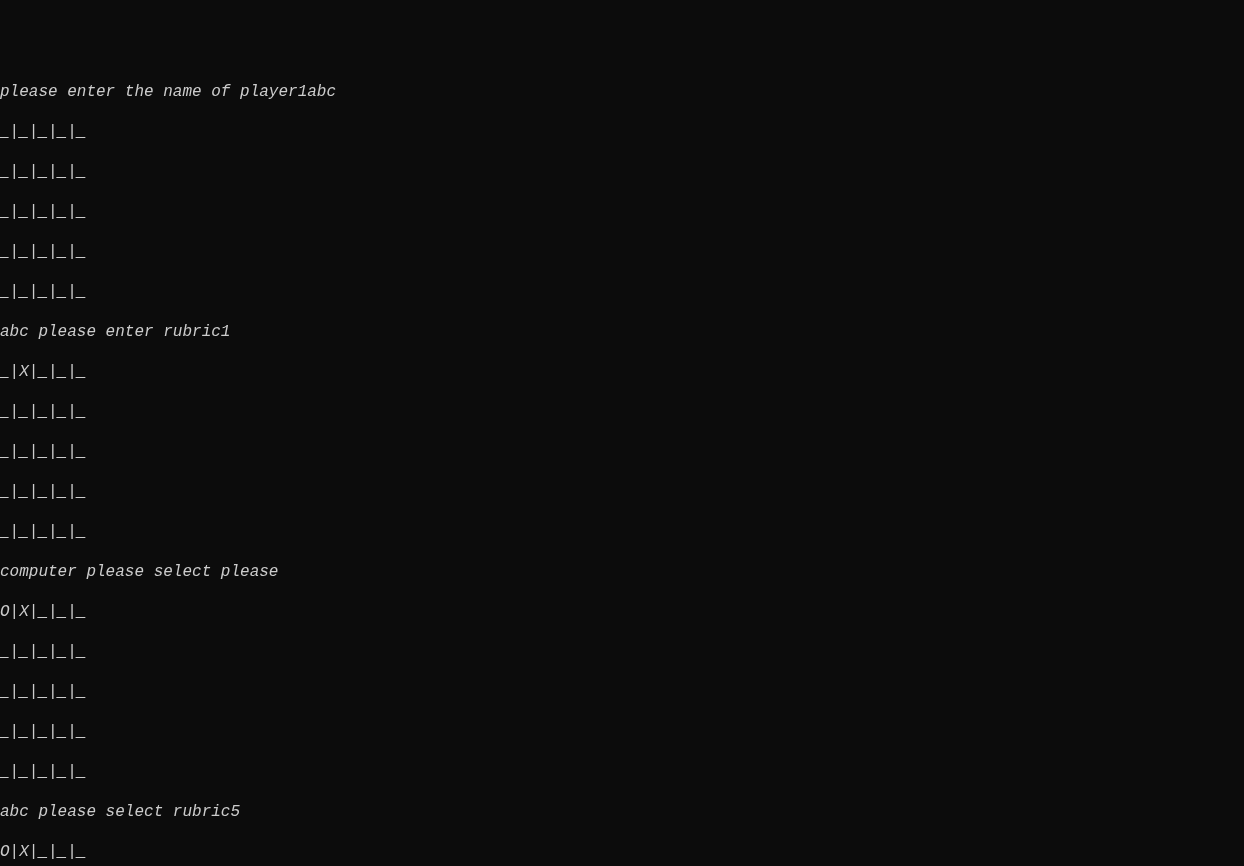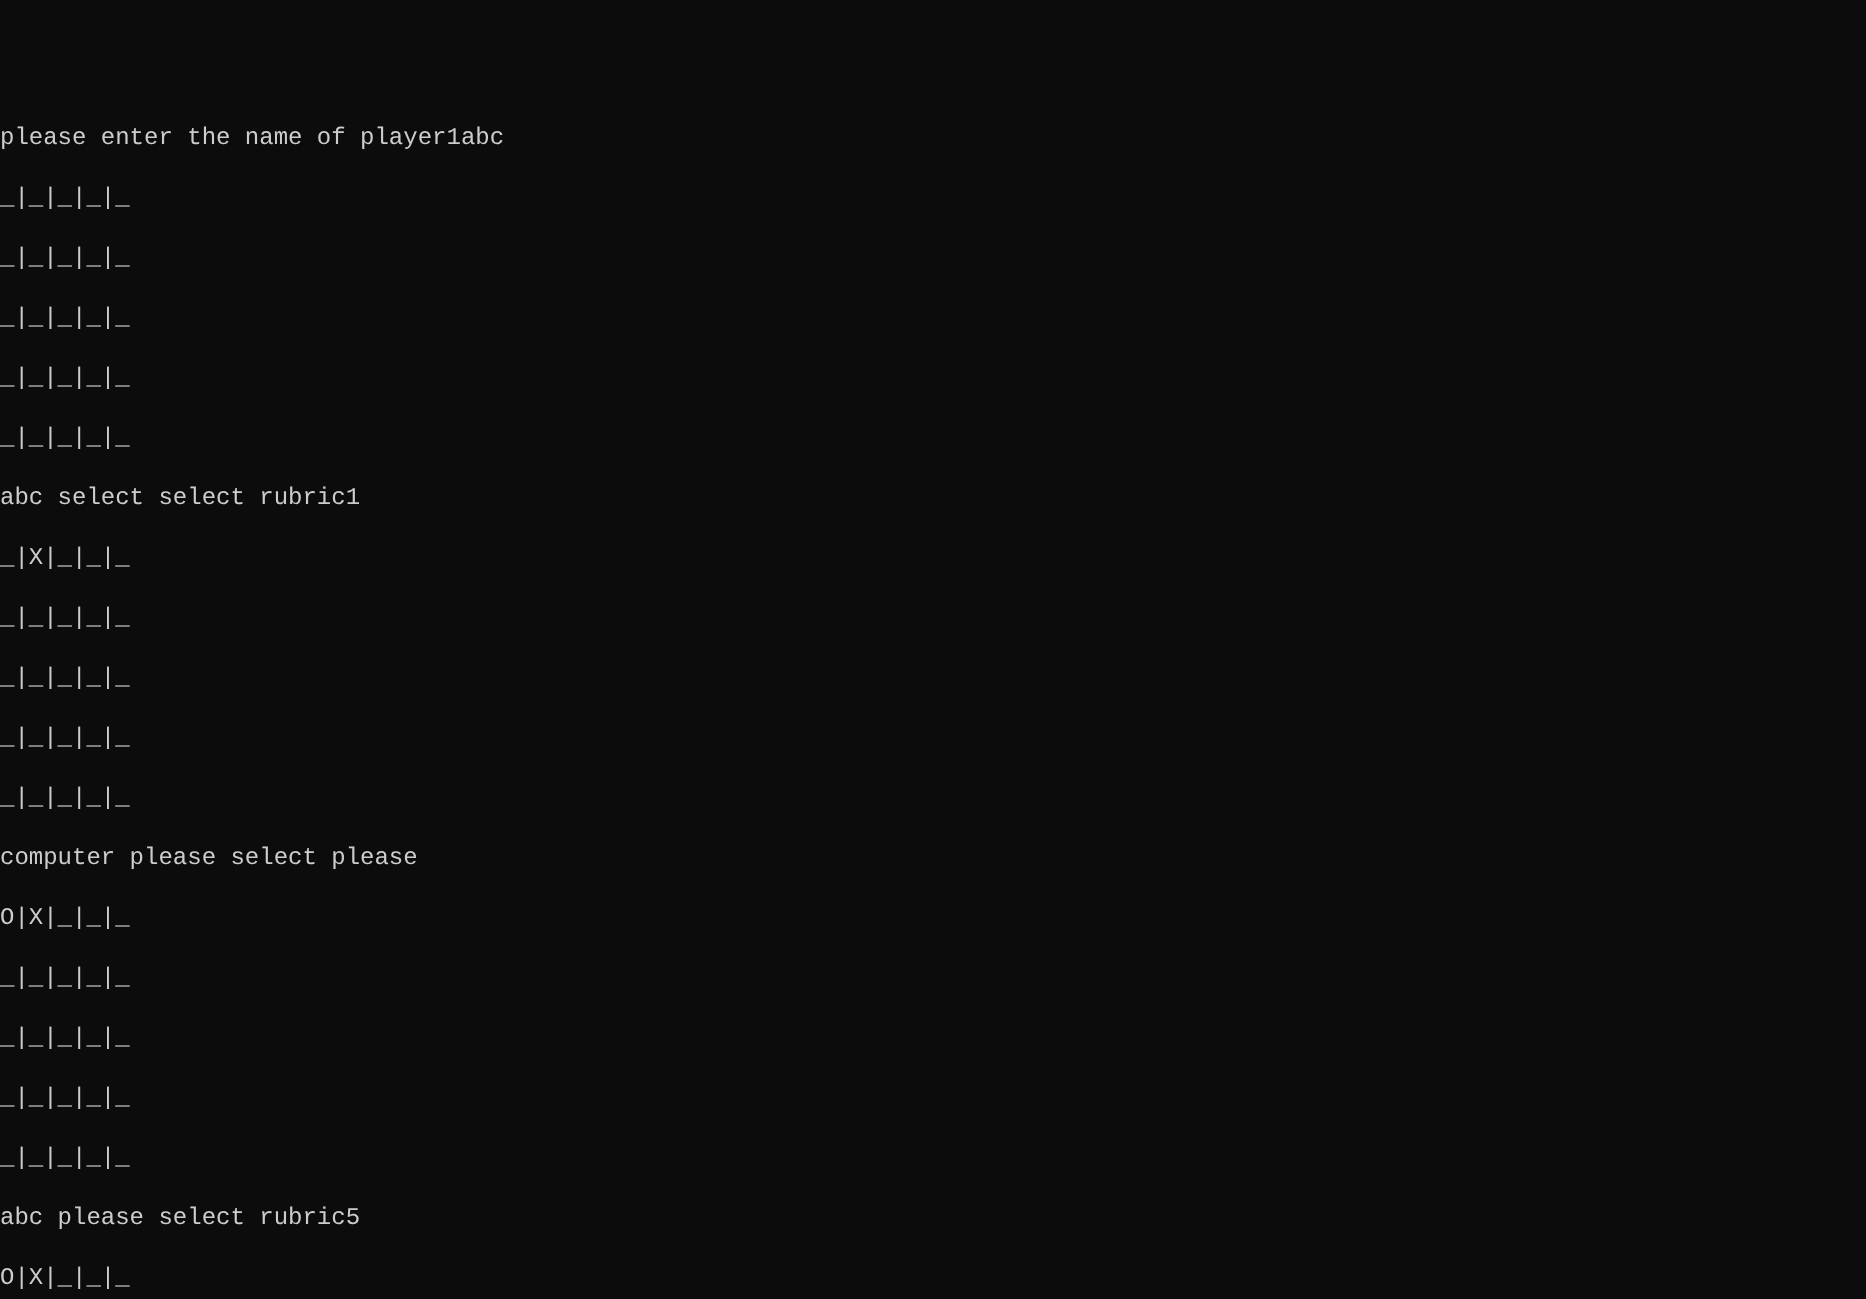--- a/index.html
+++ b/index.html
@@ -1,18 +1,19 @@
 <!DOCTYPE html>
 <html><head>
   <meta charset="utf-8">
   <style>
     * {
       margin: 0;
       padding: 0;
       box-sizing: border-box;
+      font-style: italic;
     }
     body {
       background-color: #0c0c0c;
       color: #cccccc;
       font-family: 'Consolas', 'Courier New', monospace;
       font-size: 16px;
       line-height: 20px;
       white-space: pre;
       overflow: hidden;
       width: 1244px;
@@ -29,21 +30,21 @@
 <body>
 
 
 
 <span class="terminal-line">please enter the name of player1abc</span>
 <span class="terminal-line">_|_|_|_|_</span>
 <span class="terminal-line">_|_|_|_|_</span>
 <span class="terminal-line">_|_|_|_|_</span>
 <span class="terminal-line">_|_|_|_|_</span>
 <span class="terminal-line">_|_|_|_|_</span>
-<span class="terminal-line">abc select select rubric1</span>
+<span class="terminal-line">abc please enter rubric1</span>
 <span class="terminal-line">_|X|_|_|_</span>
 <span class="terminal-line">_|_|_|_|_</span>
 <span class="terminal-line">_|_|_|_|_</span>
 <span class="terminal-line">_|_|_|_|_</span>
 <span class="terminal-line">_|_|_|_|_</span>
 <span class="terminal-line">computer please select please</span>
 <span class="terminal-line">O|X|_|_|_</span>
 <span class="terminal-line">_|_|_|_|_</span>
 <span class="terminal-line">_|_|_|_|_</span>
 <span class="terminal-line">_|_|_|_|_</span>

